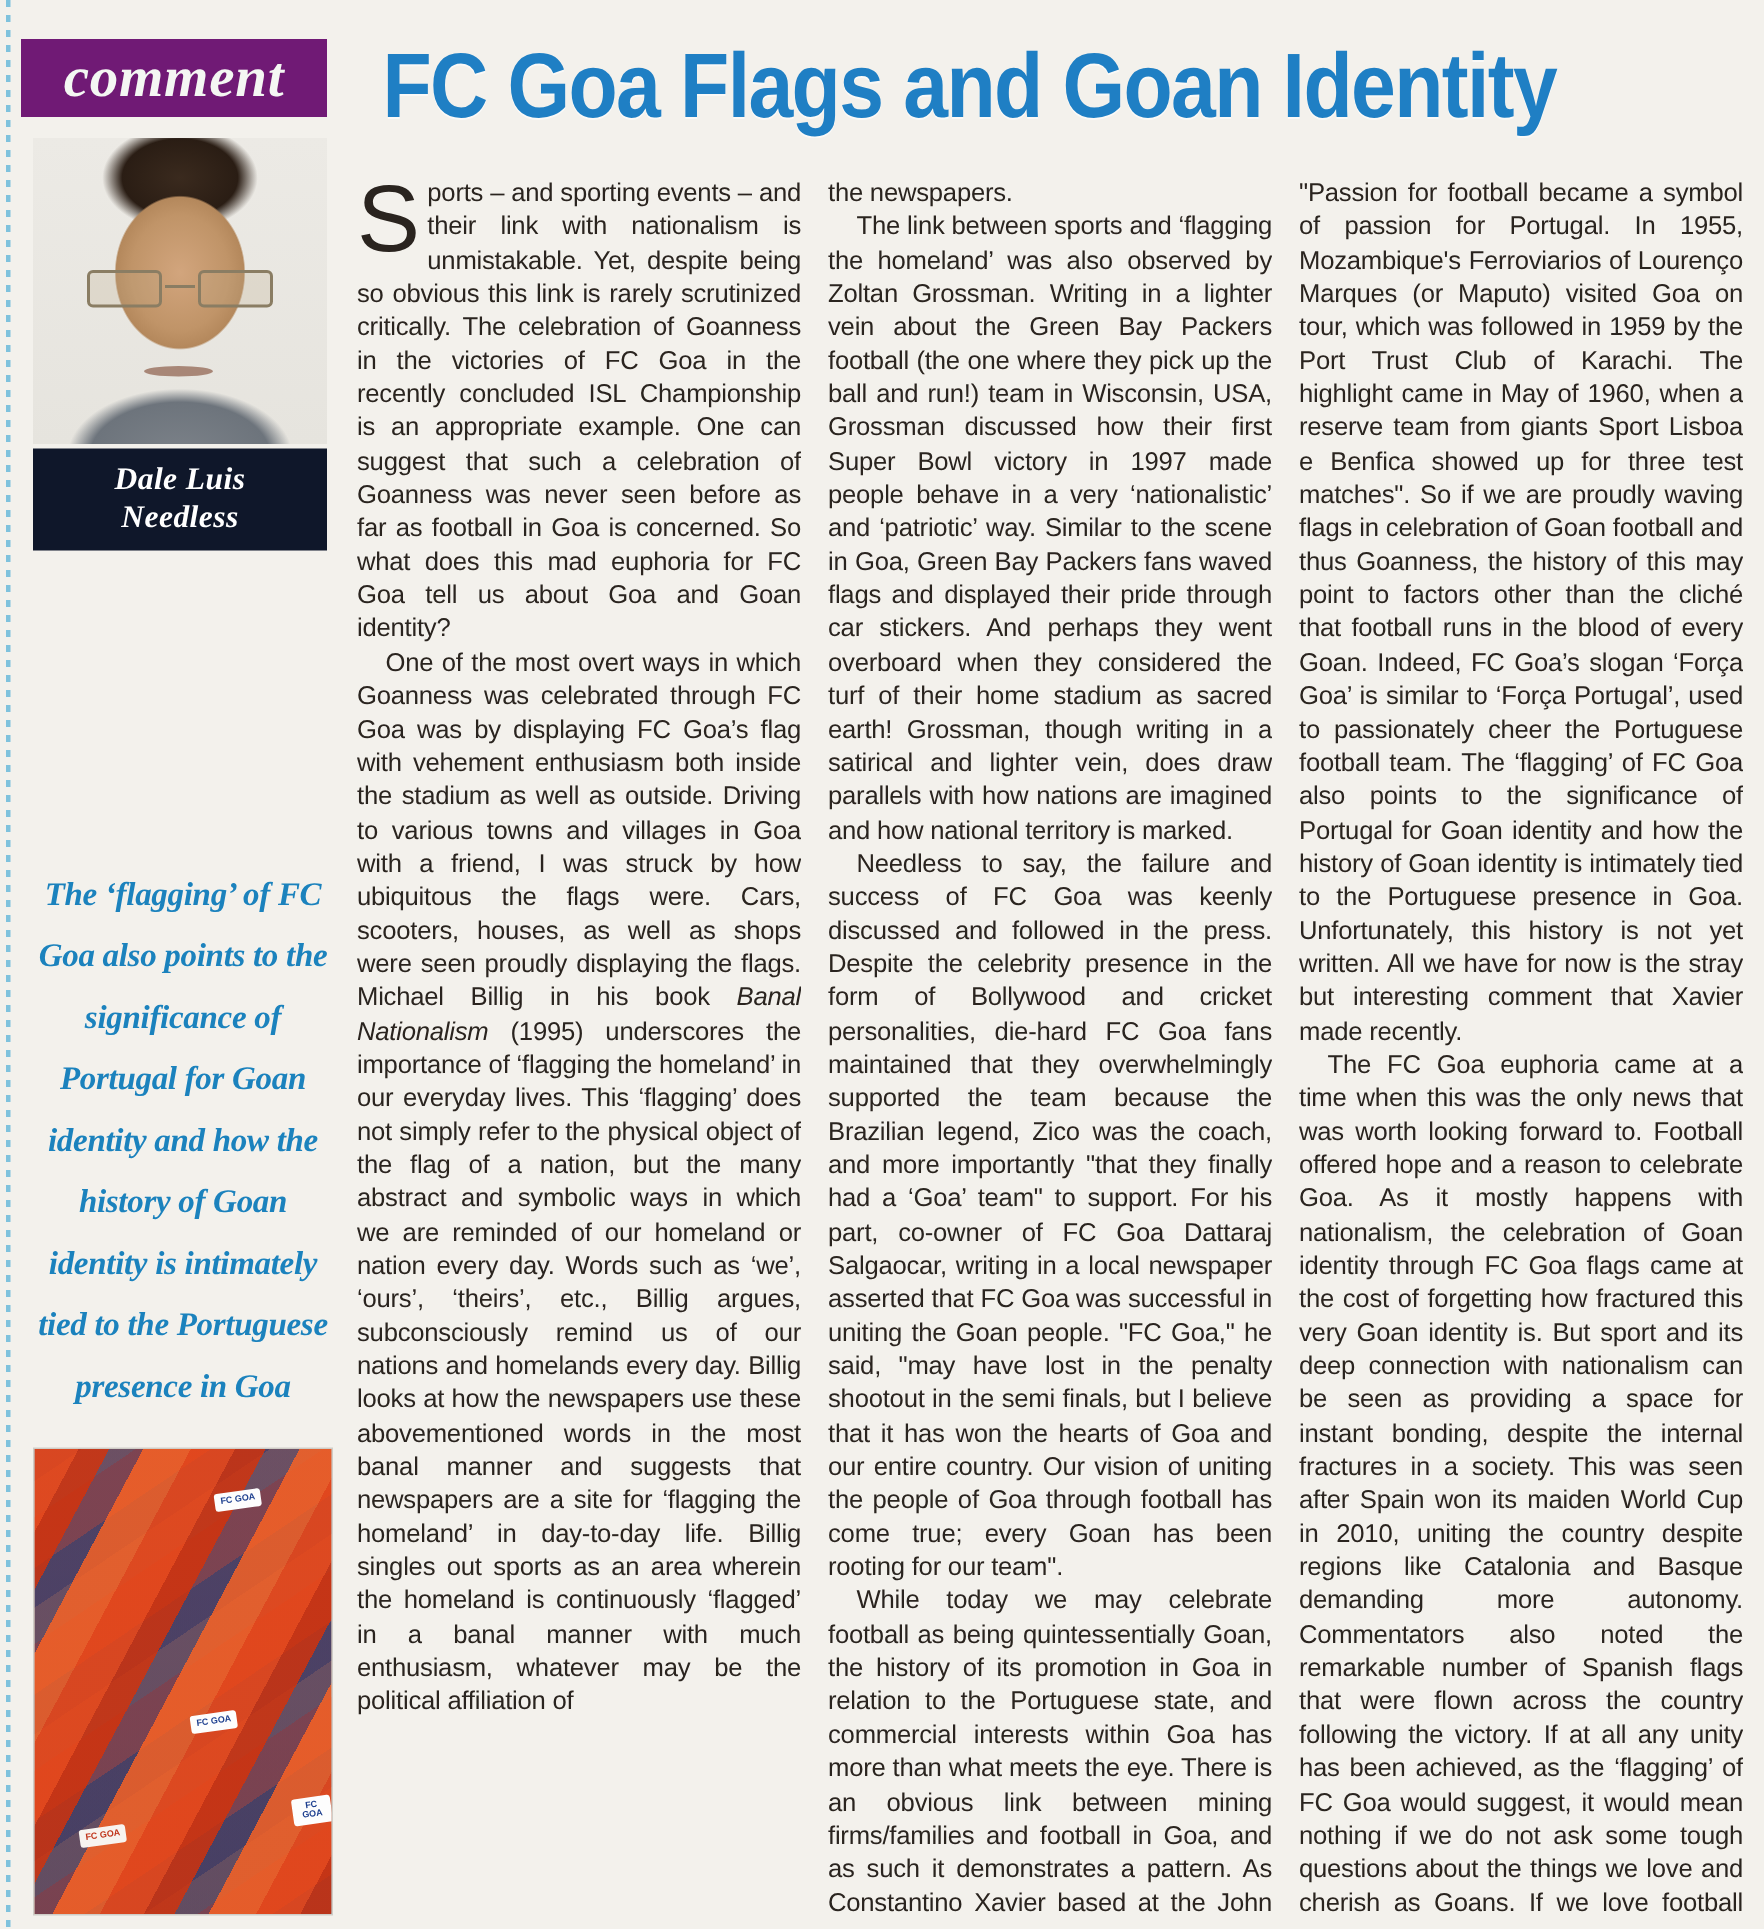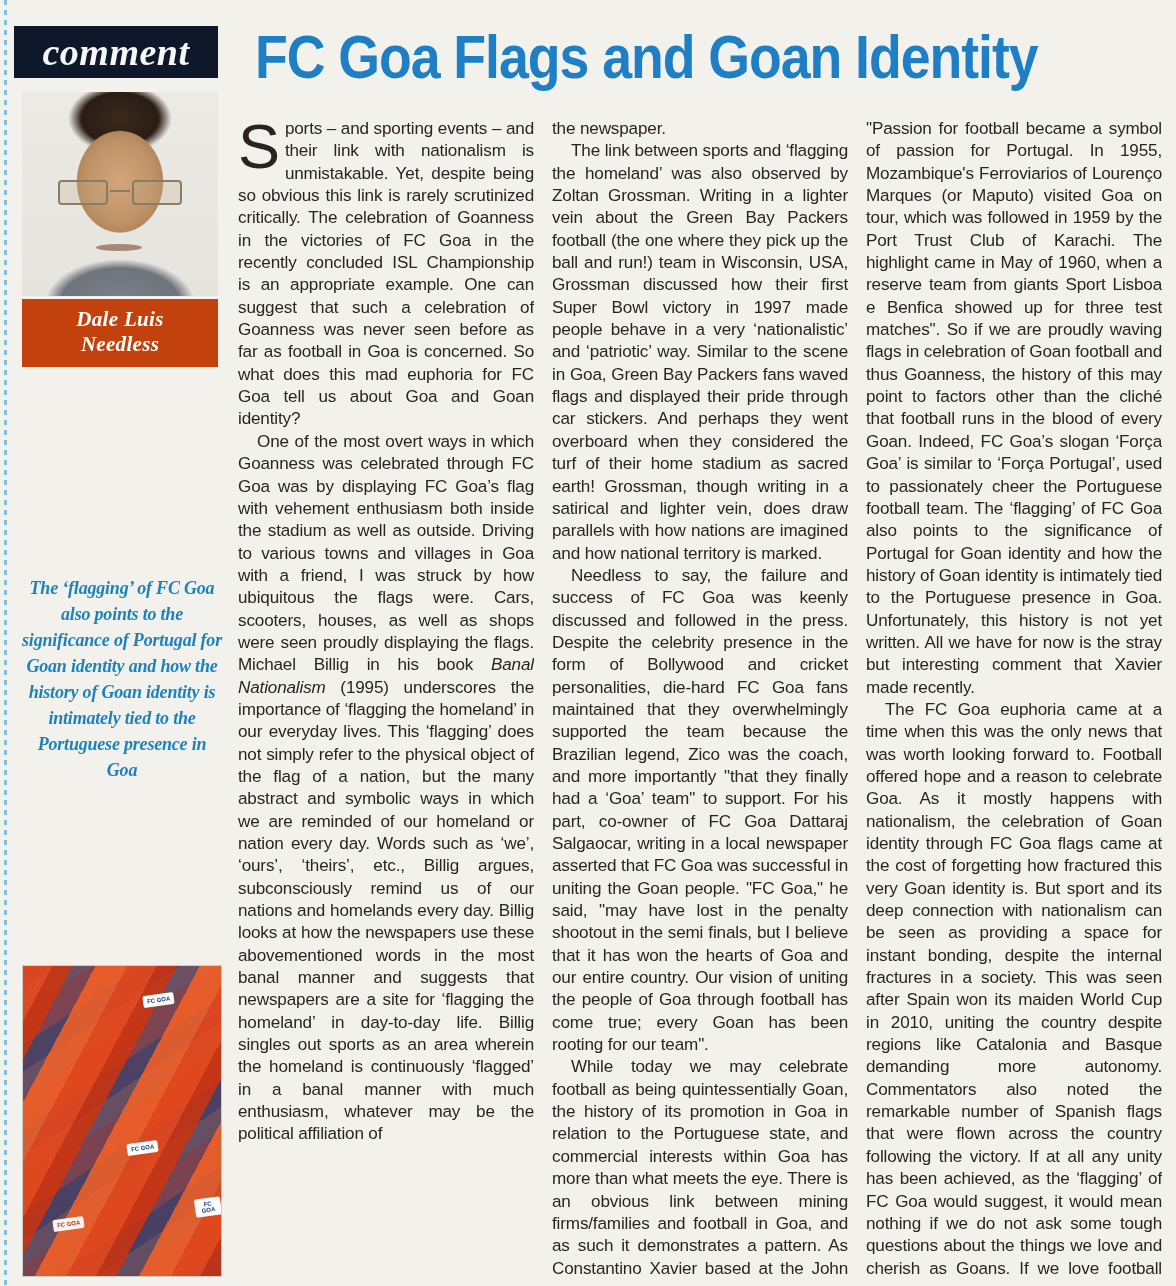--- a/index.html
+++ b/index.html
@@ -37,21 +37,21 @@
     position: absolute;
     left: 14px; top: 26px;
     width: 1148px;
     height: 62px;
     display: flex;
     align-items: flex-start;
   }
   .comment-tag {
     width: 204px;
     height: 52px;
-    background: #0f172a;
+    background: #701a75;
     color: #f4f7f3;
     display: flex;
     align-items: center;
     justify-content: center;
     font-family: "Liberation Serif", serif;
     font-style: italic;
     font-weight: bold;
     font-size: 38px;
     letter-spacing: 0.5px;
     flex: 0 0 auto;
@@ -112,42 +112,42 @@
     position: absolute;
     left: 74px; top: 152px;
     width: 46px; height: 7px;
     border-radius: 50%;
     background: #8d5e4a;
     opacity: .7;
   }
   .author-name {
     width: 196px;
     margin-top: 3px;
-    background: #c2410c;
+    background: #0f172a;
     color: #ffffff;
     text-align: center;
     padding: 8px 4px 10px 4px;
     font-family: "Liberation Serif", serif;
     font-style: italic;
     font-weight: bold;
     font-size: 21px;
     line-height: 25px;
     letter-spacing: 0.3px;
   }
 
   .pull-quote {
     width: 200px;
     margin-top: 208px;
     color: #1b82bd;
     text-align: center;
     font-family: "Liberation Serif", serif;
     font-style: italic;
     font-weight: bold;
-    font-size: 18px;
-    line-height: 26px;
+    font-size: 22px;
+    line-height: 41px;
     letter-spacing: -0.2px;
   }
 
   .fans-photo {
     position: absolute;
     left: 22px; top: 965px;
     width: 200px;
     height: 312px;
     background:
       repeating-linear-gradient(118deg, rgba(226,72,30,.92) 0 26px, rgba(196,52,22,.9) 26px 44px, rgba(58,72,126,.55) 44px 64px, rgba(232,96,44,.9) 64px 92px),
@@ -243,21 +243,21 @@
     <span class="badge b3">FC GOA</span>
     <span class="badge b4">FC GOA</span>
   </div>
 
   <div class="cols">
     <div class="col" id="col-0">
         <p class="first"><span class="dropcap">S</span>ports – and sporting events – and their link with nationalism is unmistakable. Yet, despite being so obvious this link is rarely scrutinized critically. The celebration of Goanness in the victories of FC Goa in the recently concluded ISL Championship is an appropriate example. One can suggest that such a celebration of Goanness was never seen before as far as football in Goa is concerned. So what does this mad euphoria for FC Goa tell us about Goa and Goan identity?</p>
         <p>One of the most overt ways in which Goanness was celebrated through FC Goa was by displaying FC Goa’s flag with vehement enthusiasm both inside the stadium as well as outside. Driving to various towns and villages in Goa with a friend, I was struck by how ubiquitous the flags were. Cars, scooters, houses, as well as shops were seen proudly displaying the flags. Michael Billig in his book <em>Banal Nationalism</em> (1995) underscores the importance of ‘flagging the homeland’ in our everyday lives. This ‘flagging’ does not simply refer to the physical object of the flag of a nation, but the many abstract and symbolic ways in which we are reminded of our homeland or nation every day. Words such as ‘we’, ‘ours’, ‘theirs’, etc., Billig argues, subconsciously remind us of our nations and homelands every day. Billig looks at how the newspapers use these abovementioned words in the most banal manner and suggests that newspapers are a site for ‘flagging the homeland’ in day-to-day life. Billig singles out sports as an area wherein the homeland is continuously ‘flagged’ in a banal manner with much enthusiasm, whatever may be the political affiliation of</p>
       </div>
     <div class="col" id="col-1">
-        <p class="cont">the newspaper.</p>
+        <p class="cont">the newspapers.</p>
         <p>The link between sports and ‘flagging the homeland’ was also observed by Zoltan Grossman. Writing in a lighter vein about the Green Bay Packers football (the one where they pick up the ball and run!) team in Wisconsin, USA, Grossman discussed how their first Super Bowl victory in 1997 made people behave in a very ‘nationalistic’ and ‘patriotic’ way. Similar to the scene in Goa, Green Bay Packers fans waved flags and displayed their pride through car stickers. And perhaps they went overboard when they considered the turf of their home stadium as sacred earth! Grossman, though writing in a satirical and lighter vein, does draw parallels with how nations are imagined and how national territory is marked.</p>
         <p>Needless to say, the failure and success of FC Goa was keenly discussed and followed in the press. Despite the celebrity presence in the form of Bollywood and cricket personalities, die-hard FC Goa fans maintained that they overwhelmingly supported the team because the Brazilian legend, Zico was the coach, and more importantly "that they finally had a ‘Goa’ team" to support. For his part, co-owner of FC Goa Dattaraj Salgaocar, writing in a local newspaper asserted that FC Goa was successful in uniting the Goan people. "FC Goa," he said, "may have lost in the penalty shootout in the semi finals, but I believe that it has won the hearts of Goa and our entire country. Our vision of uniting the people of Goa through football has come true; every Goan has been rooting for our team".</p>
         <p>While today we may celebrate football as being quintessentially Goan, the history of its promotion in Goa in relation to the Portuguese state, and commercial interests within Goa has more than what meets the eye. There is an obvious link between mining firms/families and football in Goa, and as such it demonstrates a pattern. As Constantino Xavier based at the John Hopkins University, Washington DC noted in one of his columns, the Portuguese state or  promoted football in the 1950s, which the mining companies capitalized on immediately. (Interestingly, many blamed the initial losing streak of FC Goa on the irregularities in the mining sector!).</p>
       </div>
     <div class="col" id="col-2">
         <p class="cont">"Passion for football became a symbol of passion for Portugal. In 1955, Mozambique's Ferroviarios of Lourenço Marques (or Maputo) visited Goa on tour, which was followed in 1959 by the Port Trust Club of Karachi. The highlight came in May of 1960, when a reserve team from giants Sport Lisboa e Benfica showed up for three test matches". So if we are proudly waving flags in celebration of Goan football and thus Goanness, the history of this may point to factors other than the cliché that football runs in the blood of every Goan. Indeed, FC Goa’s slogan ‘Força Goa’ is similar to ‘Força Portugal’, used to passionately cheer the Portuguese football team. The ‘flagging’ of FC Goa also points to the significance of Portugal for Goan identity and how the history of Goan identity is intimately tied to the Portuguese presence in Goa. Unfortunately, this history is not yet written. All we have for now is the stray but interesting comment that Xavier made recently.</p>
         <p>The FC Goa euphoria came at a time when this was the only news that was worth looking forward to. Football offered hope and a reason to celebrate Goa. As it mostly happens with nationalism, the celebration of Goan identity through FC Goa flags came at the cost of forgetting how fractured this very Goan identity is. But sport and its deep connection with nationalism can be seen as providing a space for instant bonding, despite the internal fractures in a society. This was seen after Spain won its maiden World Cup in 2010, uniting the country despite regions like Catalonia and Basque demanding more autonomy. Commentators also noted the remarkable number of Spanish flags that were flown across the country following the victory. If at all any unity has been achieved, as the ‘flagging’ of FC Goa would suggest, it would mean nothing if we do not ask some tough questions about the things we love and cherish as Goans. If we love football then we need to dissect the sport thoroughly. We should not only be worried about utilizing and developing Goan talent in football, but how this sport – the beautiful game – unites us as Goans.</p>
       </div>
   </div>
 

